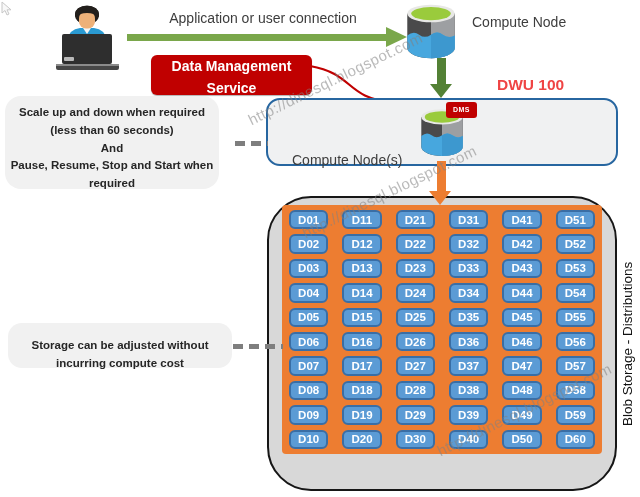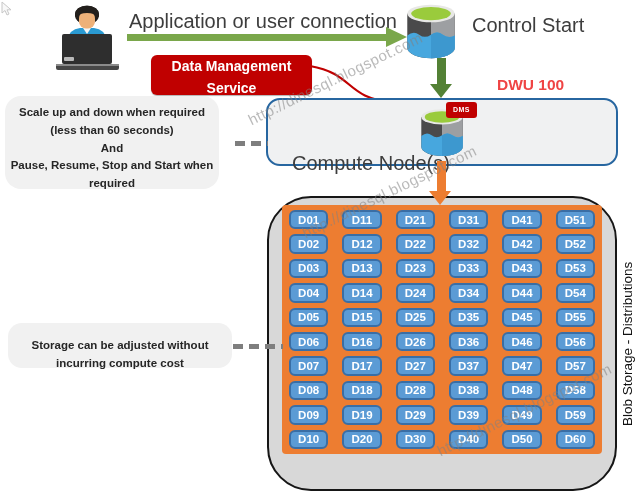--- a/index.html
+++ b/index.html
@@ -5,21 +5,21 @@
   :root{
     --green:#7aa74b; --dark-green:#538135; --red:#c00000; --orange:#ed7d31;
     --cell-blue:#5b9bd5; --cell-border:#3a6ea5; --panel-border:#2766a0;
     --gray-panel:#d8d8d8; --callout-bg:#f1f1f1; --ink:#262626;
   }
   *{margin:0;padding:0;box-sizing:border-box;}
   body{font-family:"Liberation Sans",sans-serif;background:#fff;}
   .stage{position:relative;width:640px;height:497px;background:#fff;overflow:hidden;}
 
   .abs{position:absolute;}
-  .label{color:#3d3d3d;font-size:20px;white-space:nowrap;}
+  .label{color:#3d3d3d;font-size:14px;white-space:nowrap;}
 
   
   .h-shaft{left:127px;top:34px;width:260px;height:7px;background:var(--green);}
   .h-head{left:386px;top:27px;width:0;height:0;border-left:21px solid var(--green);
           border-top:10.5px solid transparent;border-bottom:10.5px solid transparent;}
   .vg-shaft{left:437px;top:58px;width:9px;height:27px;background:var(--dark-green);}
   .vg-head{left:430px;top:84px;width:0;height:0;border-top:14px solid var(--dark-green);
            border-left:11px solid transparent;border-right:11px solid transparent;}
   .vo-shaft{left:437px;top:161px;width:9px;height:31px;background:var(--orange);z-index:6;}
   .vo-head{left:429px;top:191px;width:0;height:0;border-top:14px solid var(--orange);
@@ -102,21 +102,21 @@
     <rect x="6" y="59" width="63" height="2" fill="#8b8b8b"></rect>
   </svg>
 
   <div class="abs label" style="left:128px;top:10px;width:270px;text-align:center">Application or user connection</div>
   <div class="abs h-shaft"></div>
   <div class="abs h-head"></div>
 
   <svg class="abs cyl-control" viewBox="0 0 60 66">
       <use href="#dwcyl"></use>
     </svg>
-  <div class="abs label" style="left:472px;top:14px">Control Start</div>
+  <div class="abs label" style="left:472px;top:14px">Compute Node</div>
 
   <div class="abs vg-shaft"></div>
   <div class="abs vg-head"></div>
 
   <div class="abs dms-service">Data Management Service</div>
 
   <svg class="abs red-curve" viewBox="0 0 150 62">
     <path d="M10 8 C55 16, 45 40, 92 44 C112 46, 122 51, 131 52" fill="none" stroke="#c00000" stroke-width="2.2"></path>
     <polygon points="131,47 145,52 131,57" fill="#c00000"></polygon>
   </svg>

